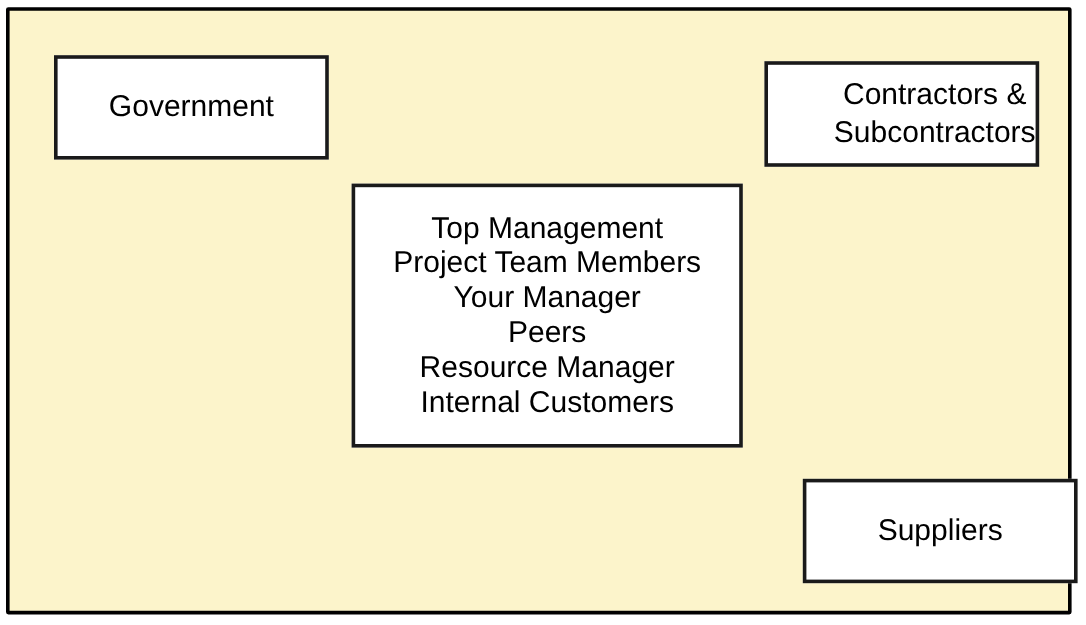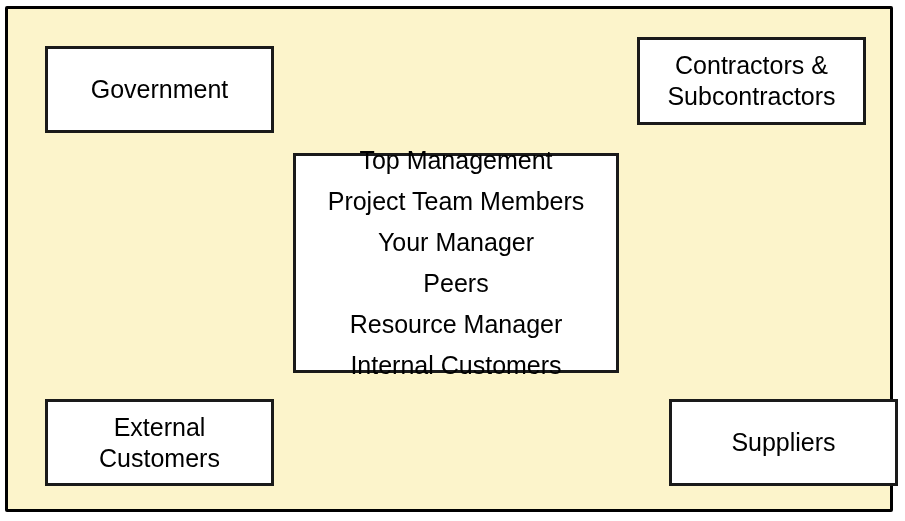--- a/index.html
+++ b/index.html
@@ -58,34 +58,35 @@
   
   .box--government {
     left: 37px;
     top: 37px;
     width: 229px;
     height: 87px;
   }
 
   .box--contractors {
     left: 629px;
-    top: 28px;
+    top: 42px;
     width: 229px;
     height: 88px;
+    justify-content: flex-end;
   }
 
   .box--internal {
     left: 285px;
     top: 144px;
     width: 326px;
     height: 220px;
   }
 
   .box--internal .box-label {
-    line-height: 41px;
+    line-height: 29px;
   }
 
   .box--external-customers {
     left: 37px;
     top: 390px;
     width: 229px;
     height: 87px;
   }
 
   .box--suppliers {
@@ -113,23 +114,19 @@
 
     <div class="box box--internal">
       <span class="box-label">Top Management
 Project Team Members
 Your Manager
 Peers
 Resource Manager
 Internal Customers</span>
     </div>
 
-    <div class="box box--external-customers">
-      <span class="box-label">External
-Customers</span>
-    </div>
 
     <div class="box box--suppliers">
       <span class="box-label">Suppliers</span>
     </div>
 
   </div>
 </div>
 
 </body></html>

